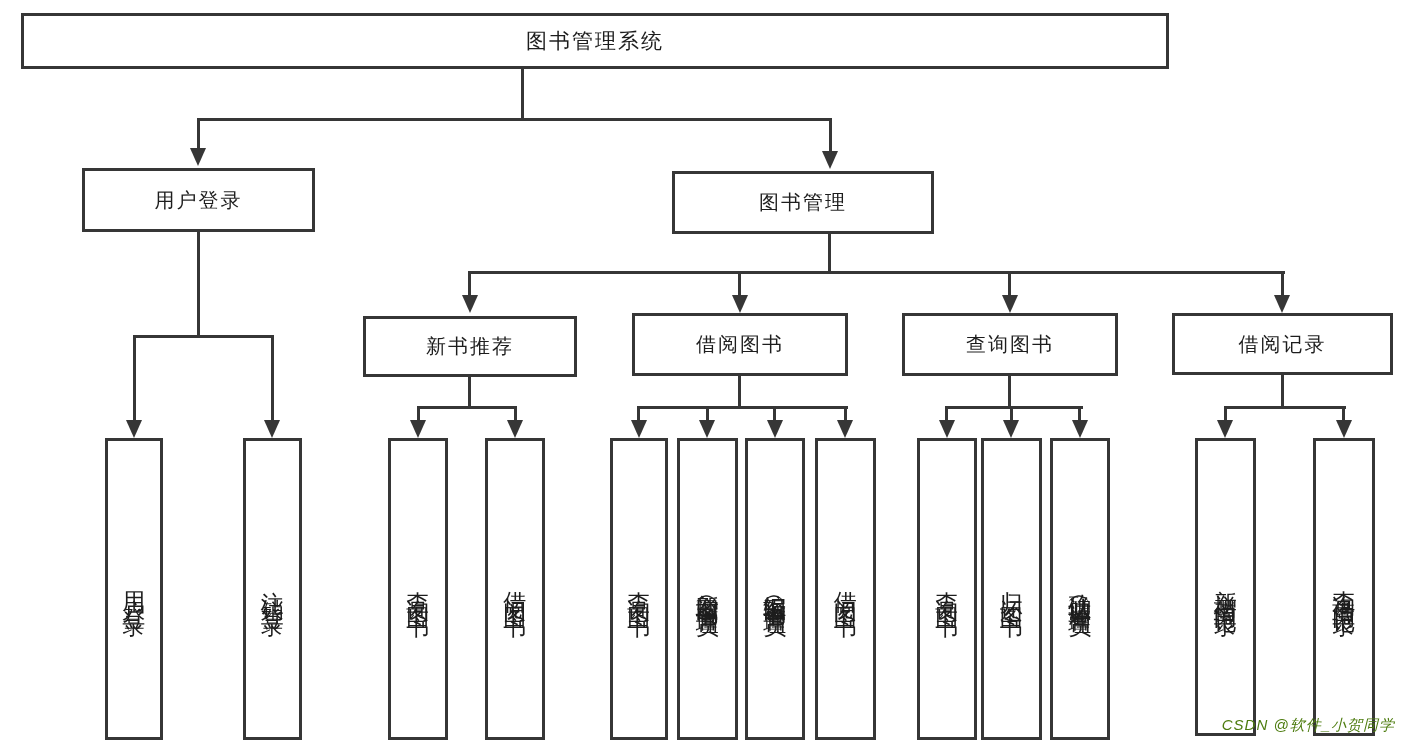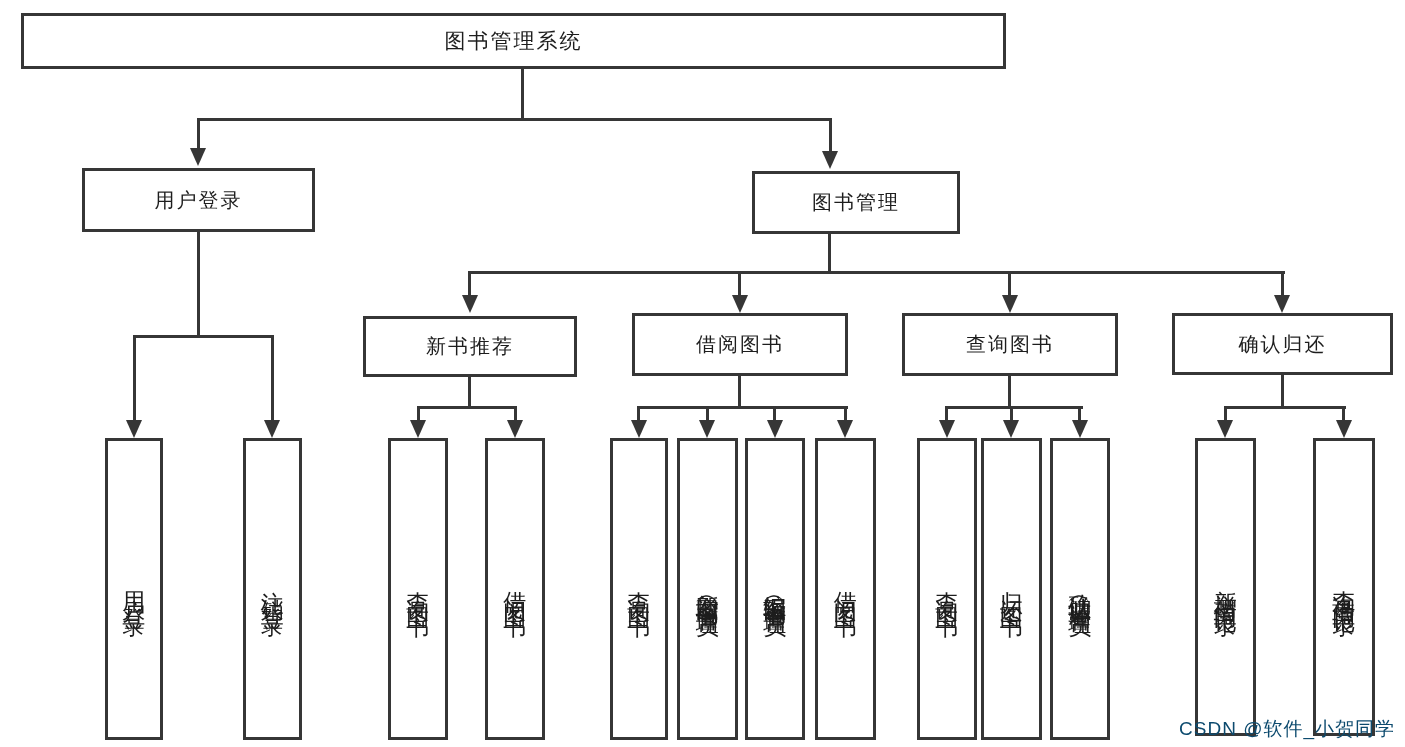--- a/index.html
+++ b/index.html
@@ -21,21 +21,21 @@
   }
   .vtext.tight{letter-spacing:3px;}
   .ln{position:absolute;display:block;background:#363636;}
   .arr{
     position:absolute;display:block;width:0;height:0;
     border-left:8px solid transparent;border-right:8px solid transparent;
     border-top:18px solid #363636;
   }
   .watermark{
     position:absolute;top:716px;right:10px;z-index:5;
-    font-size:19px;letter-spacing:1px;color:#0c4a6e;white-space:nowrap;
+    font-size:15px;letter-spacing:1px;color:#4d7c0f;white-space:nowrap;font-style:italic;
   }
 </style>
 </head>
 <body>
 
 <div id="canvas">
 
   <i class="ln" style="left:521px;top:69px;width:3px;height:52px"></i>
   <i class="ln" style="left:197px;top:118px;width:635px;height:3px"></i>
   <i class="ln" style="left:197px;top:118px;width:3px;height:32px"></i>
@@ -88,42 +88,42 @@
   <i class="arr" style="left:1003px;top:420px"></i>
   <i class="arr" style="left:1072px;top:420px"></i>
 
   <i class="ln" style="left:1281px;top:375px;width:3px;height:33px"></i>
   <i class="ln" style="left:1224px;top:406px;width:122px;height:3px"></i>
   <i class="ln" style="left:1224px;top:406px;width:3px;height:15px"></i>
   <i class="ln" style="left:1342px;top:406px;width:3px;height:15px"></i>
   <i class="arr" style="left:1217px;top:420px"></i>
   <i class="arr" style="left:1336px;top:420px"></i>
 
-  <div class="node rootnode" style="left:21px;top:13px;width:985px;height:56px">
+  <div class="node rootnode" style="left:21px;top:13px;width:1148px;height:56px">
     <span>图书管理系统</span>
   </div>
 
   <div class="node hnode" style="left:82px;top:168px;width:233px;height:64px">
     <span>用户登录</span>
   </div>
-  <div class="node hnode" style="left:752px;top:171px;width:208px;height:63px">
+  <div class="node hnode" style="left:672px;top:171px;width:262px;height:63px">
     <span>图书管理</span>
   </div>
 
   <div class="node hnode" style="left:363px;top:316px;width:214px;height:61px">
     <span>新书推荐</span>
   </div>
   <div class="node hnode" style="left:632px;top:313px;width:216px;height:63px">
     <span>借阅图书</span>
   </div>
   <div class="node hnode" style="left:902px;top:313px;width:216px;height:63px">
     <span>查询图书</span>
   </div>
   <div class="node hnode" style="left:1172px;top:313px;width:221px;height:62px">
-    <span>确认归还</span>
+    <span>借阅记录</span>
   </div>
 
   <div class="node vnode" style="left:105px;top:438px;width:58px;height:302px">
     <span class="vtext">用户登录</span>
   </div>
   <div class="node vnode" style="left:243px;top:438px;width:59px;height:302px">
     <span class="vtext">注销登录</span>
   </div>
 
   <div class="node vnode" style="left:388px;top:438px;width:60px;height:302px">

